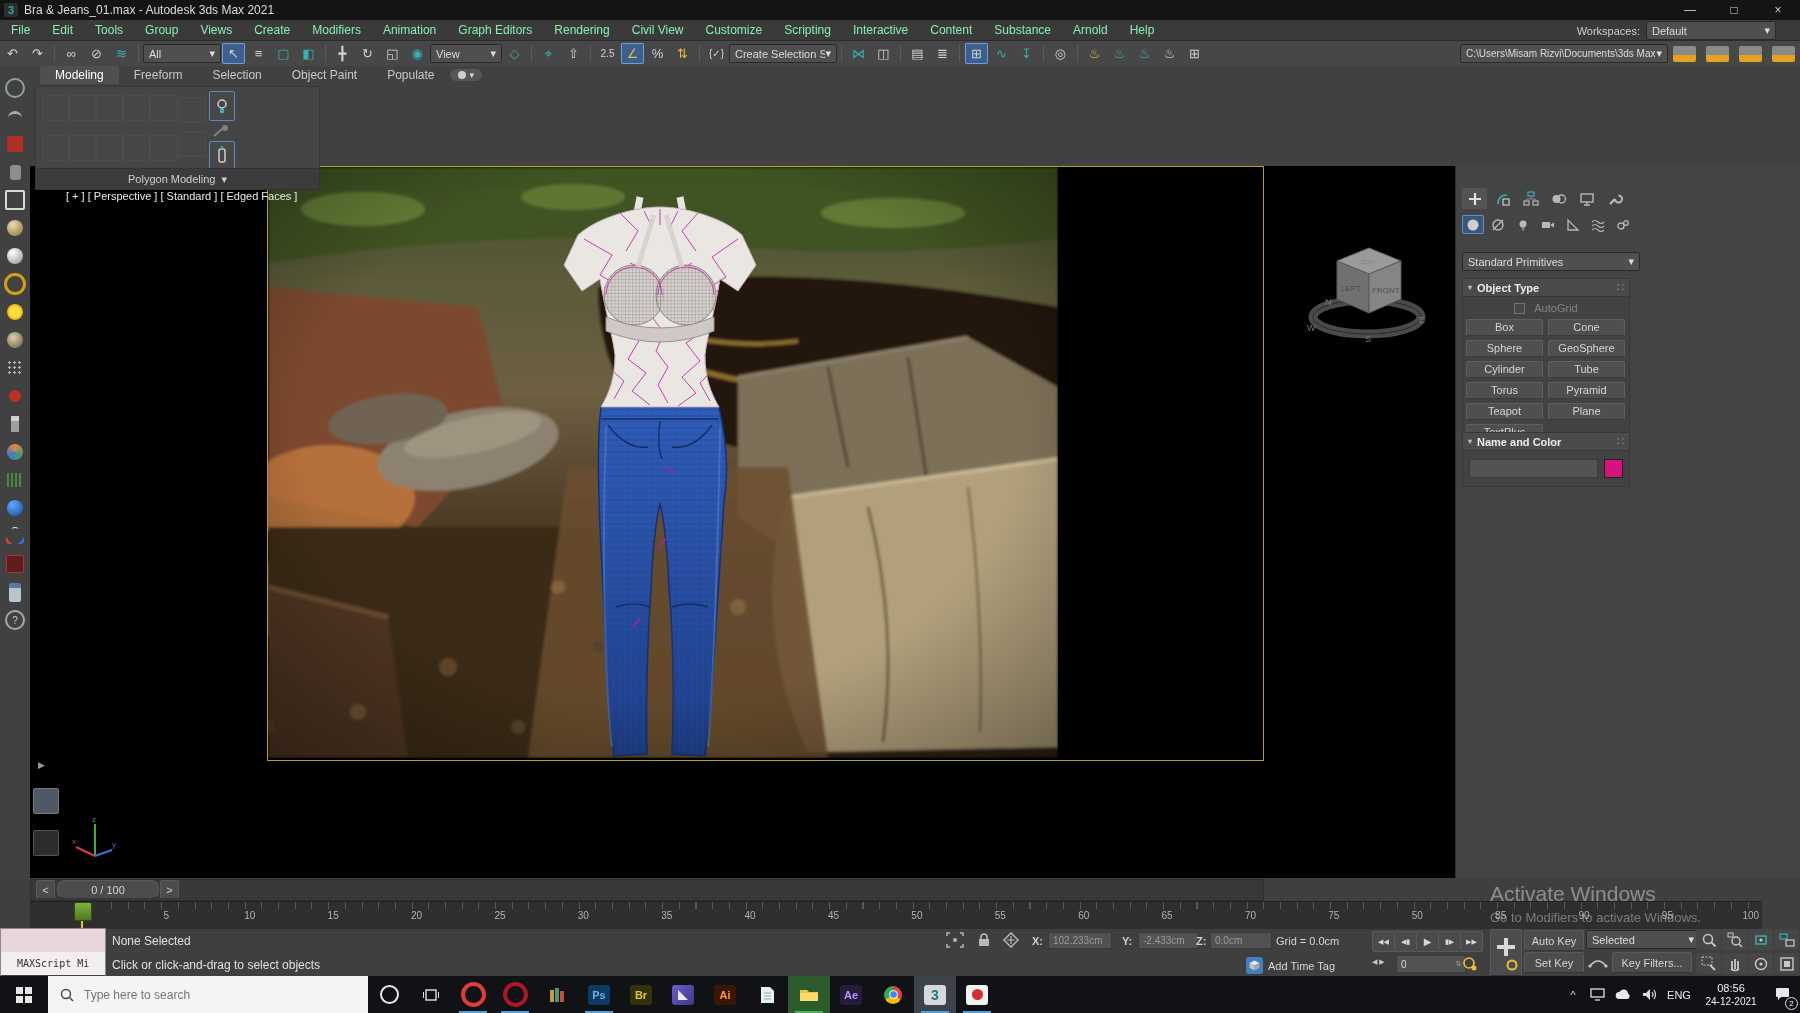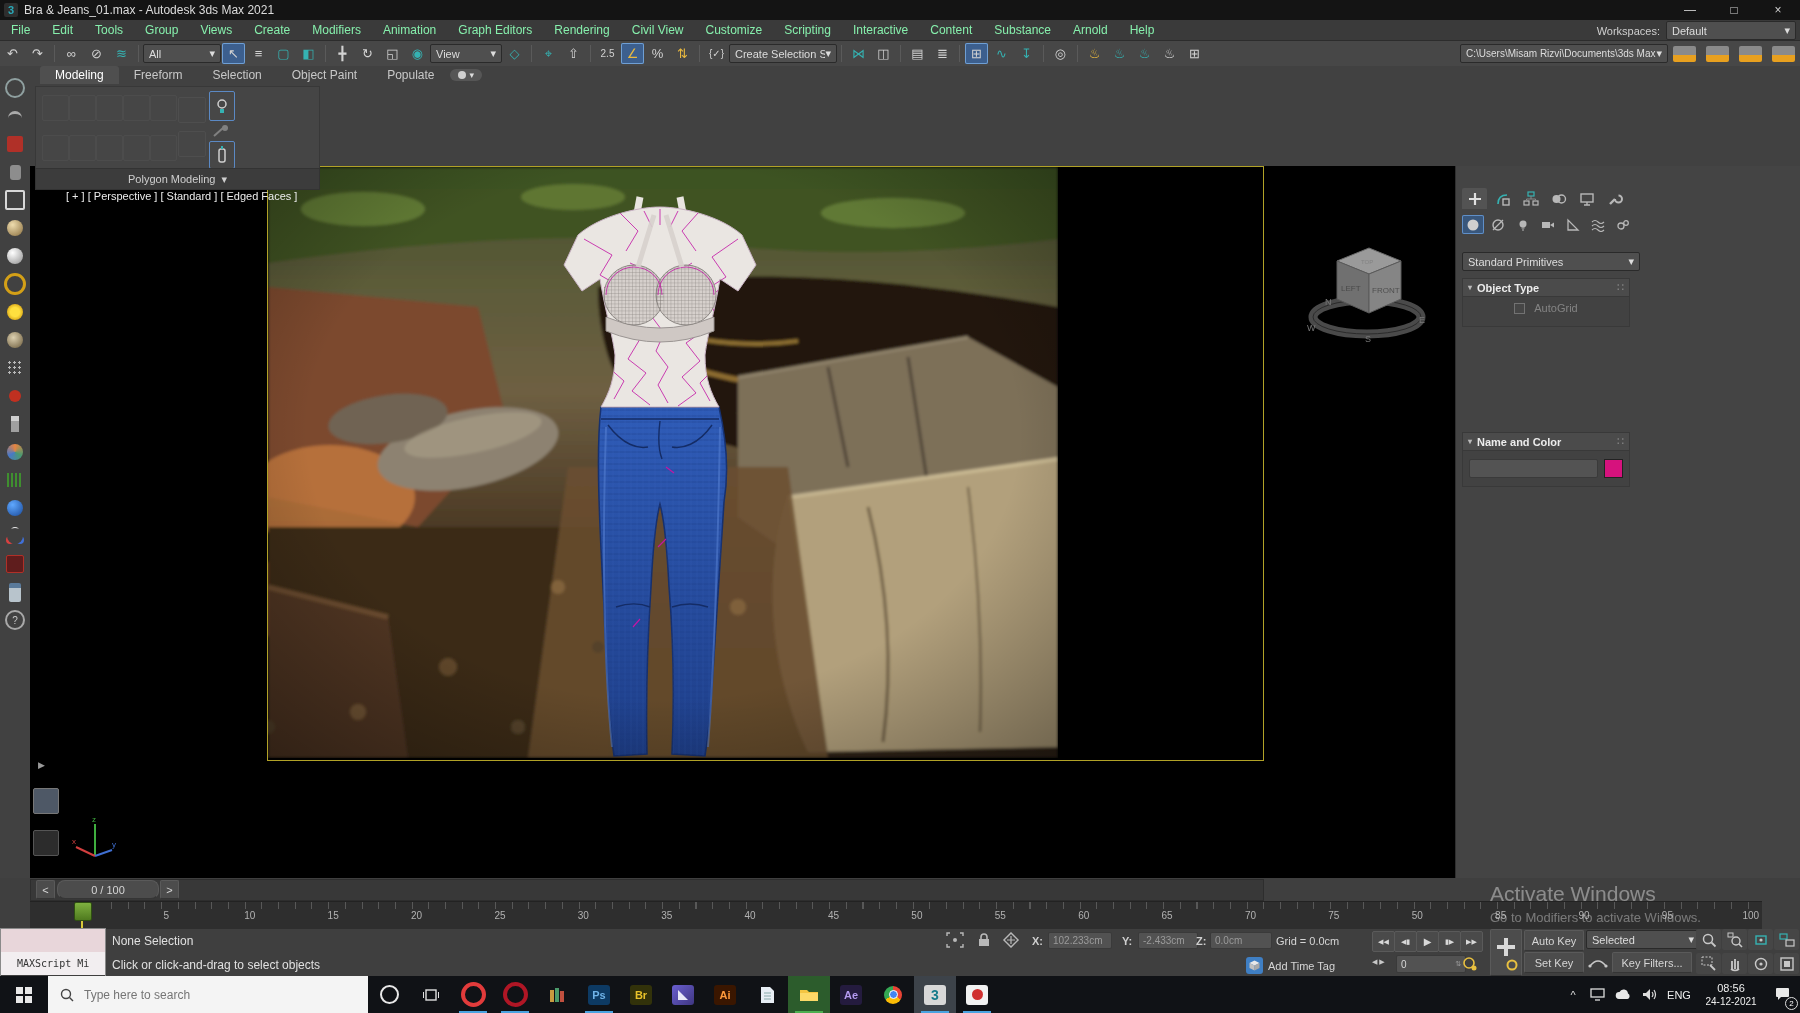--- a/index.html
+++ b/index.html
@@ -8,21 +8,21 @@
   .abs{position:absolute}
   .row{display:flex;align-items:center}
   
   #titlebar{left:0;top:0;width:1800px;height:20px;background:#141414;display:flex;align-items:center;font-size:12px;color:#dcdcdc}
   #appicon{width:14px;height:14px;background:#2e2e2e;color:#2aa9b8;font-weight:bold;font-size:11px;
            display:flex;align-items:center;justify-content:center;margin:0 6px 0 4px;border-radius:2px}
   .wctl{width:44px;height:20px;display:flex;align-items:center;justify-content:center;color:#cfcfcf;font-size:12px}
   
   #menubar{left:0;top:20px;width:1800px;height:20px;background:#3a3a3a;display:flex;align-items:center;border-bottom:1px solid #2c2c2c}
   .menu-item{padding:0 11px;font-size:12px;color:#86efac;height:20px;line-height:20px}
-  #workspaces{position:absolute;right:4px;top:1px;display:flex;align-items:center;gap:6px;font-size:11px;color:#cfcfcf}
+  #workspaces{position:absolute;right:24px;top:1px;display:flex;align-items:center;gap:6px;font-size:11px;color:#cfcfcf}
   .dd{background:#4f4f4f;border:1px solid #2a2a2a;border-radius:2px;font-size:11px;color:#ddd;
       display:flex;align-items:center;justify-content:space-between;padding:0 5px;height:17px}
   
   #toolbar{left:0;top:41px;width:1800px;height:25px;background:#474747;display:flex;align-items:center;border-bottom:1px solid #333}
   .tbtn{min-width:23px;height:21px;display:flex;align-items:center;justify-content:center;font-size:13px;color:#d2d2d2;border-radius:2px;margin:0 1px}
   .tbtn.active{background:#3c5f8e;box-shadow:inset 0 0 0 1px #6f9fd4}
   .tsep{width:1px;height:17px;background:#5a5a5a;margin:0 4px}
   .teal{color:#35b2b2}.yel{color:#e8b83f}.sm{font-size:10px}
   
   #ribbonstrip{left:0;top:66px;width:1800px;height:100px;background:#414141}
@@ -557,20 +557,33 @@
     <div class="rollhead">
       <span style="font-size:8px;color:#bbb">▾</span>
       <span>Object Type</span>
       <span style="margin-left:auto;font-weight:normal;color:#8a8a8a">∷</span>
     </div>
     <div class="rollbody" style="padding:5px 4px 7px">
       <div class="row" style="justify-content:center;gap:9px;margin-bottom:5px;opacity:.55">
         <span style="width:9px;height:9px;border:1px solid #9a9a9a;background:#4a4a4a;display:inline-block"></span>
         <span style="font-size:11px;color:#b8b8b8">AutoGrid</span>
       </div>
+      <div style="display:grid;grid-template-columns:78px 78px;gap:4px 4px;justify-content:center">
+        <span class="cpbtn">Box</span>
+        <span class="cpbtn">Cone</span>
+        <span class="cpbtn">Sphere</span>
+        <span class="cpbtn">GeoSphere</span>
+        <span class="cpbtn">Cylinder</span>
+        <span class="cpbtn">Tube</span>
+        <span class="cpbtn">Torus</span>
+        <span class="cpbtn">Pyramid</span>
+        <span class="cpbtn">Teapot</span>
+        <span class="cpbtn">Plane</span>
+        <span class="cpbtn">TextPlus</span>
+      </div>
     </div>
   </div>
 
   <div class="abs" style="left:6px;top:266px;width:168px">
     <div class="rollhead">
       <span style="font-size:8px;color:#bbb">▾</span>
       <span>Name and Color</span>
       <span style="margin-left:auto;font-weight:normal;color:#8a8a8a">∷</span>
     </div>
     <div class="rollbody row" style="padding:8px 6px;gap:6px">
@@ -614,21 +627,21 @@
       <span>100</span>
   </div>
   <div class="abs" style="left:81px;top:24px;width:2px;height:26px;background:#d8c838"></div>
   <div class="abs" style="left:74px;top:24px;width:16px;height:17px;background:linear-gradient(#7fb140,#4f7a1f);border:1px solid #2f4f12;border-radius:2px"></div>
 
   <div class="abs" style="left:0;top:50px;width:104px;height:48px;border:1px solid #8a8a8a">
     <div style="height:23px;background:#e8d6da"></div>
     <div style="height:23px;background:#f2eef0;color:#333;font-family:'DejaVu Sans Mono',monospace;font-size:10px;
                 display:flex;align-items:center;padding-left:16px;overflow:hidden">MAXScript Mi</div>
   </div>
-  <span class="abs" style="left:112px;top:56px;font-size:12px;color:#e0e0e0">None Selection</span>
+  <span class="abs" style="left:112px;top:56px;font-size:12px;color:#e0e0e0">None Selected</span>
   <span class="abs" style="left:112px;top:80px;font-size:12px;color:#e0e0e0">Click or click-and-drag to select objects</span>
 
   <span class="abs" style="left:946px;top:54px">
     <svg width="18" height="16">
         <path d="M1 4V1h3M14 1h3v3M17 12v3h-3M4 15H1v-3" stroke="#b8b8b8" stroke-width="1.4" fill="none"></path>
         <circle cx="9" cy="8" r="2" fill="#b8b8b8"></circle>
       </svg></span>
   <span class="abs" style="left:976px;top:54px">
     <svg width="16" height="16">
         <rect x="3" y="7" width="10" height="7" fill="#b8b8b8"></rect>

